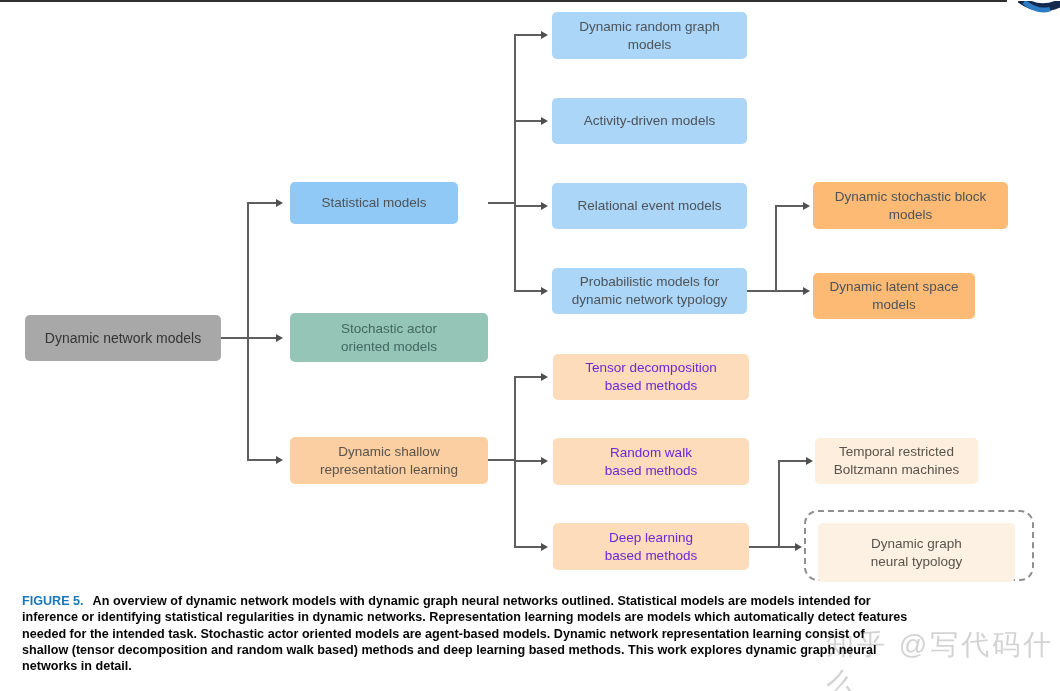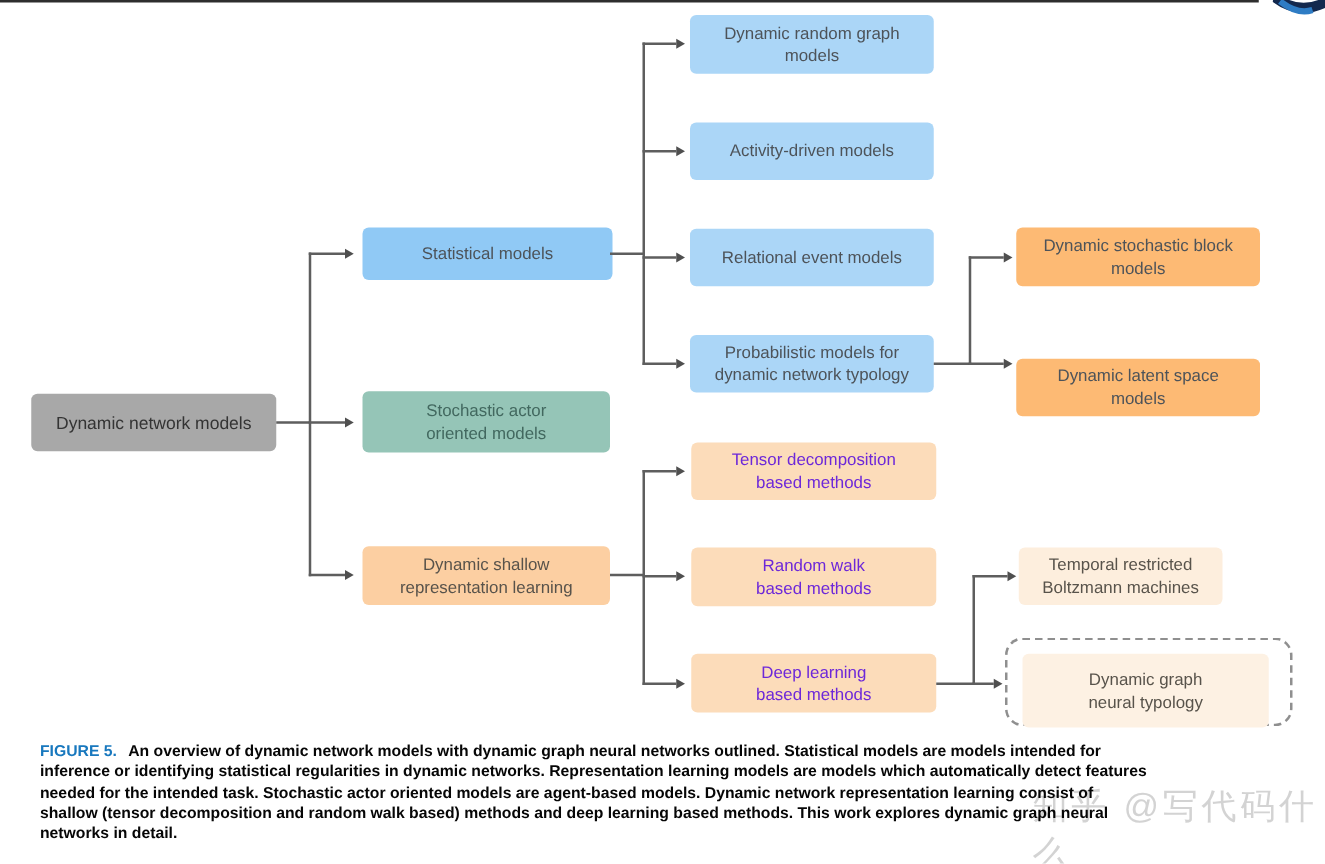--- a/index.html
+++ b/index.html
@@ -34,21 +34,21 @@
   .arrow{
     position:absolute;width:0;height:0;
     border-top:4px solid transparent;border-bottom:4px solid transparent;
     border-left:7px solid #4f4f4f;
   }
   
   #caption{
     position:absolute;left:22px;top:593px;width:1034px;z-index:2;
     font-weight:bold;font-size:12.6px;line-height:16.3px;color:#060606;
   }
-  #caption .cap-line{white-space:nowrap;margin-left:10px;}
+  #caption .cap-line{white-space:nowrap;}
   #fig-label{color:#1878be;margin-right:9px;}
   #watermark{
     position:absolute;left:826px;top:626px;z-index:1;
     font-size:28px;letter-spacing:3px;color:rgba(175,175,175,0.55);
   }
 </style>
 </head>
 <body>
 
 <div id="stage">
@@ -59,21 +59,21 @@
     <svg width="42" height="13" viewBox="0 0 42 13">
       <path d="M 2 -2 Q 22 13 44 1" stroke="#13294e" stroke-width="8" fill="none"></path>
       <path d="M 6 1 Q 20 12 32 8" stroke="#2e7cc4" stroke-width="5" fill="none"></path>
     </svg>
   </div>
 
   <div class="node gray" style="left:25px;top:315px;width:196px;height:46px">
     <span>Dynamic network models</span>
   </div>
 
-  <div class="node blue1" style="left:290px;top:182px;width:200px;height:42px">
+  <div class="node blue1" style="left:290px;top:182px;width:168px;height:42px">
     <span>Statistical models</span>
   </div>
 
   <div class="node teal" style="left:290px;top:313px;width:198px;height:49px">
     <span>Stochastic actor</span>
     <span>oriented models</span>
   </div>
 
   <div class="node orange1" style="left:290px;top:437px;width:198px;height:47px">
     <span>Dynamic shallow</span>
@@ -96,21 +96,21 @@
   <div class="node blue2" style="left:552px;top:268px;width:195px;height:46px">
     <span>Probabilistic models for</span>
     <span>dynamic network typology</span>
   </div>
 
   <div class="node blue3" style="left:813px;top:182px;width:195px;height:47px">
     <span>Dynamic stochastic block</span>
     <span>models</span>
   </div>
 
-  <div class="node blue3" style="left:813px;top:287px;width:195px;height:46px">
+  <div class="node blue3" style="left:813px;top:273px;width:162px;height:46px">
     <span>Dynamic latent space</span>
     <span>models</span>
   </div>
 
   <div class="node orange2" style="left:553px;top:354px;width:196px;height:46px">
     <span>Tensor decomposition</span>
     <span>based methods</span>
   </div>
 
   <div class="node orange2" style="left:553px;top:438px;width:196px;height:47px">

